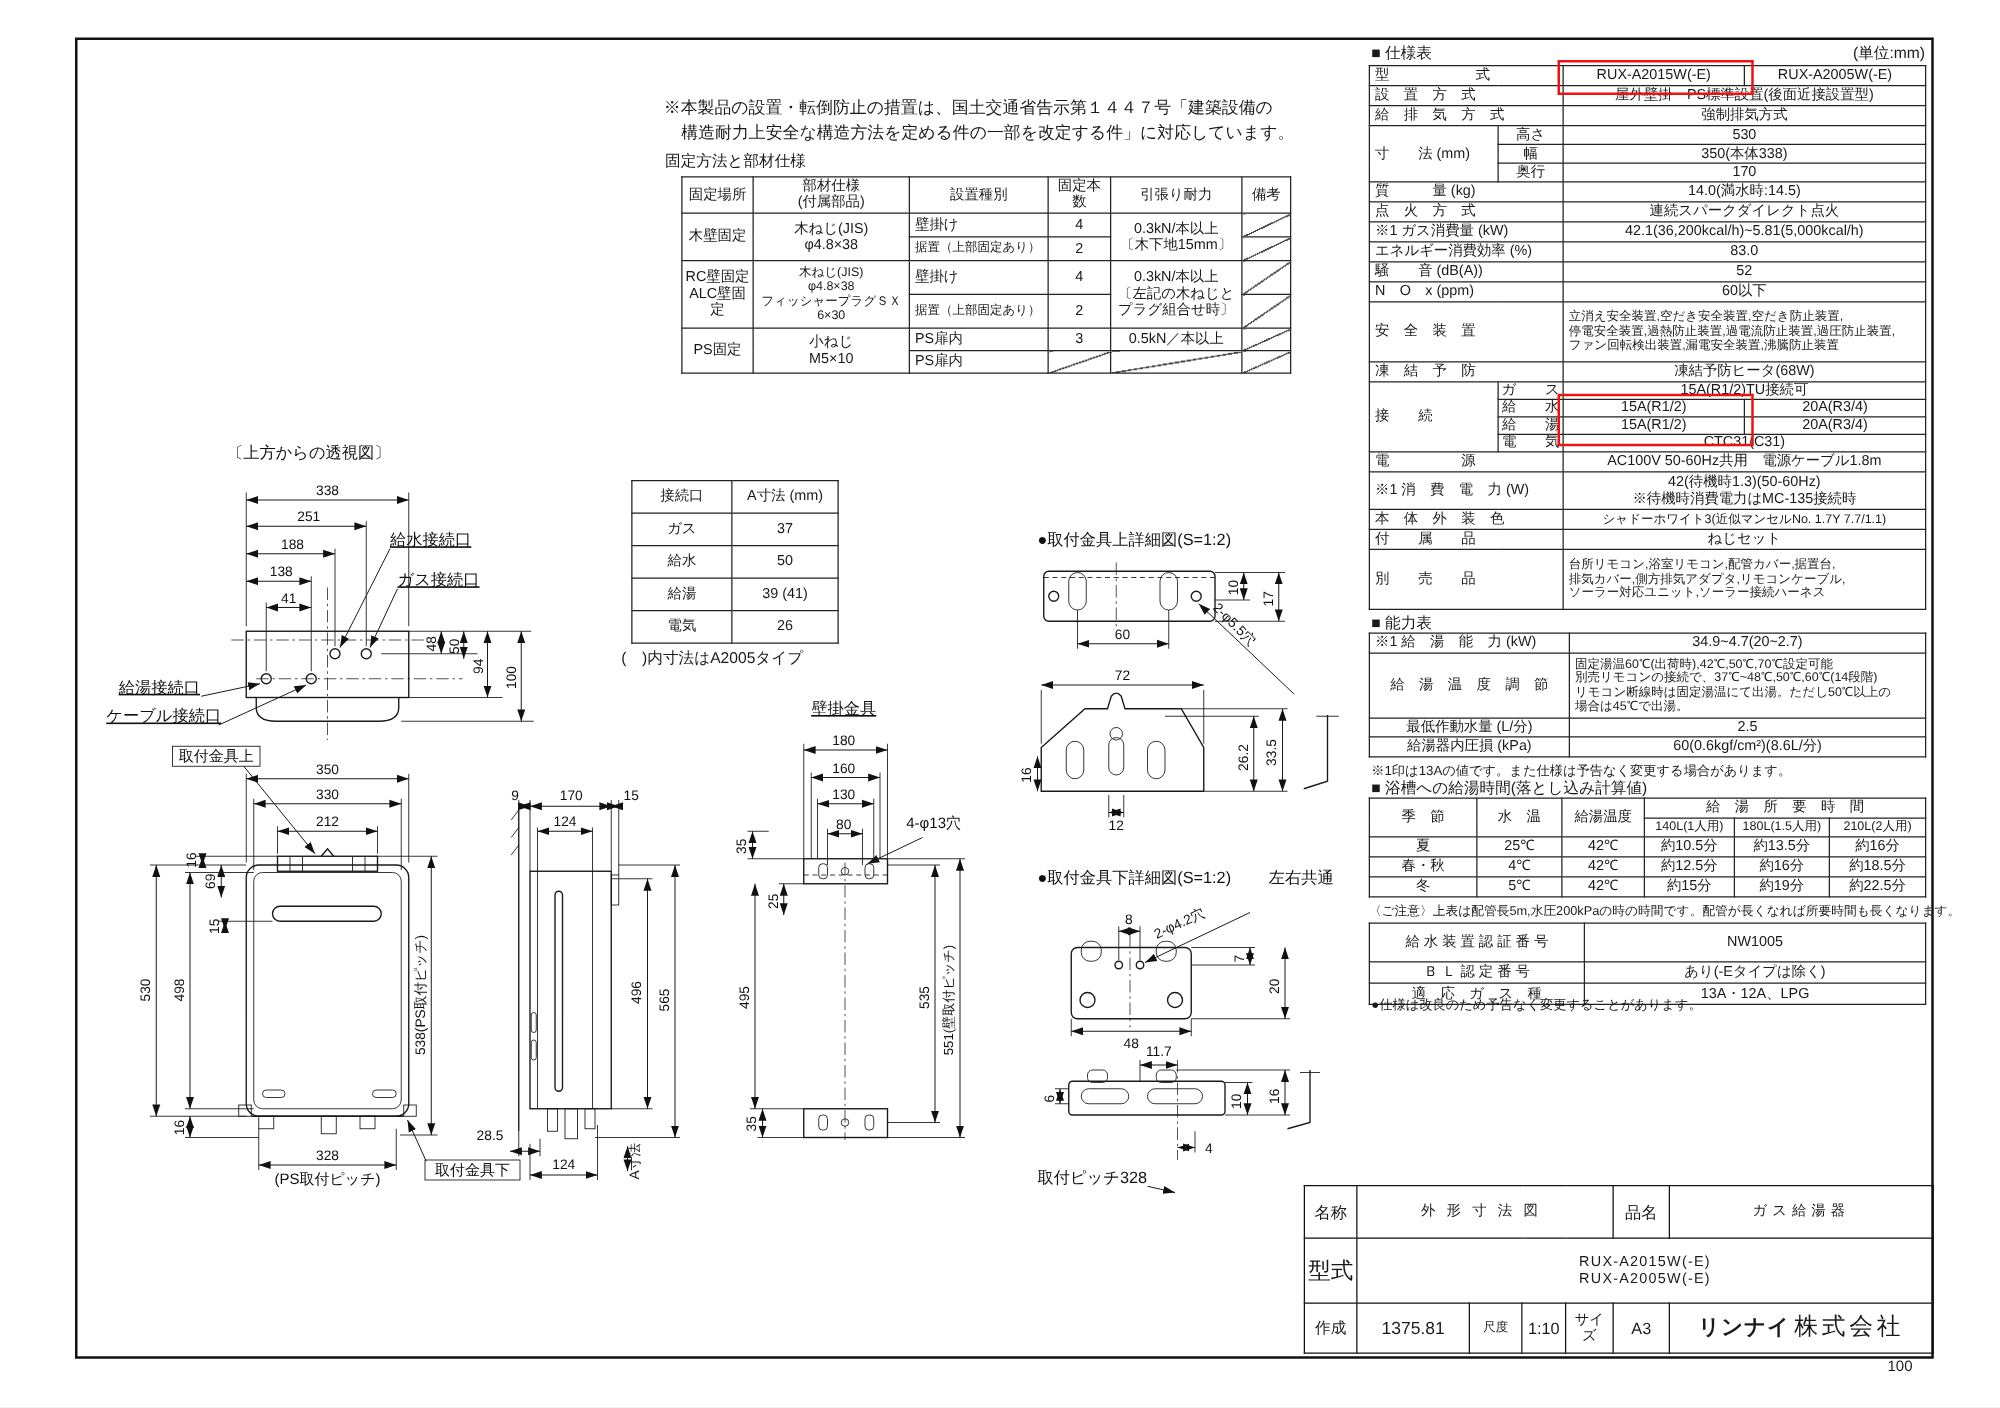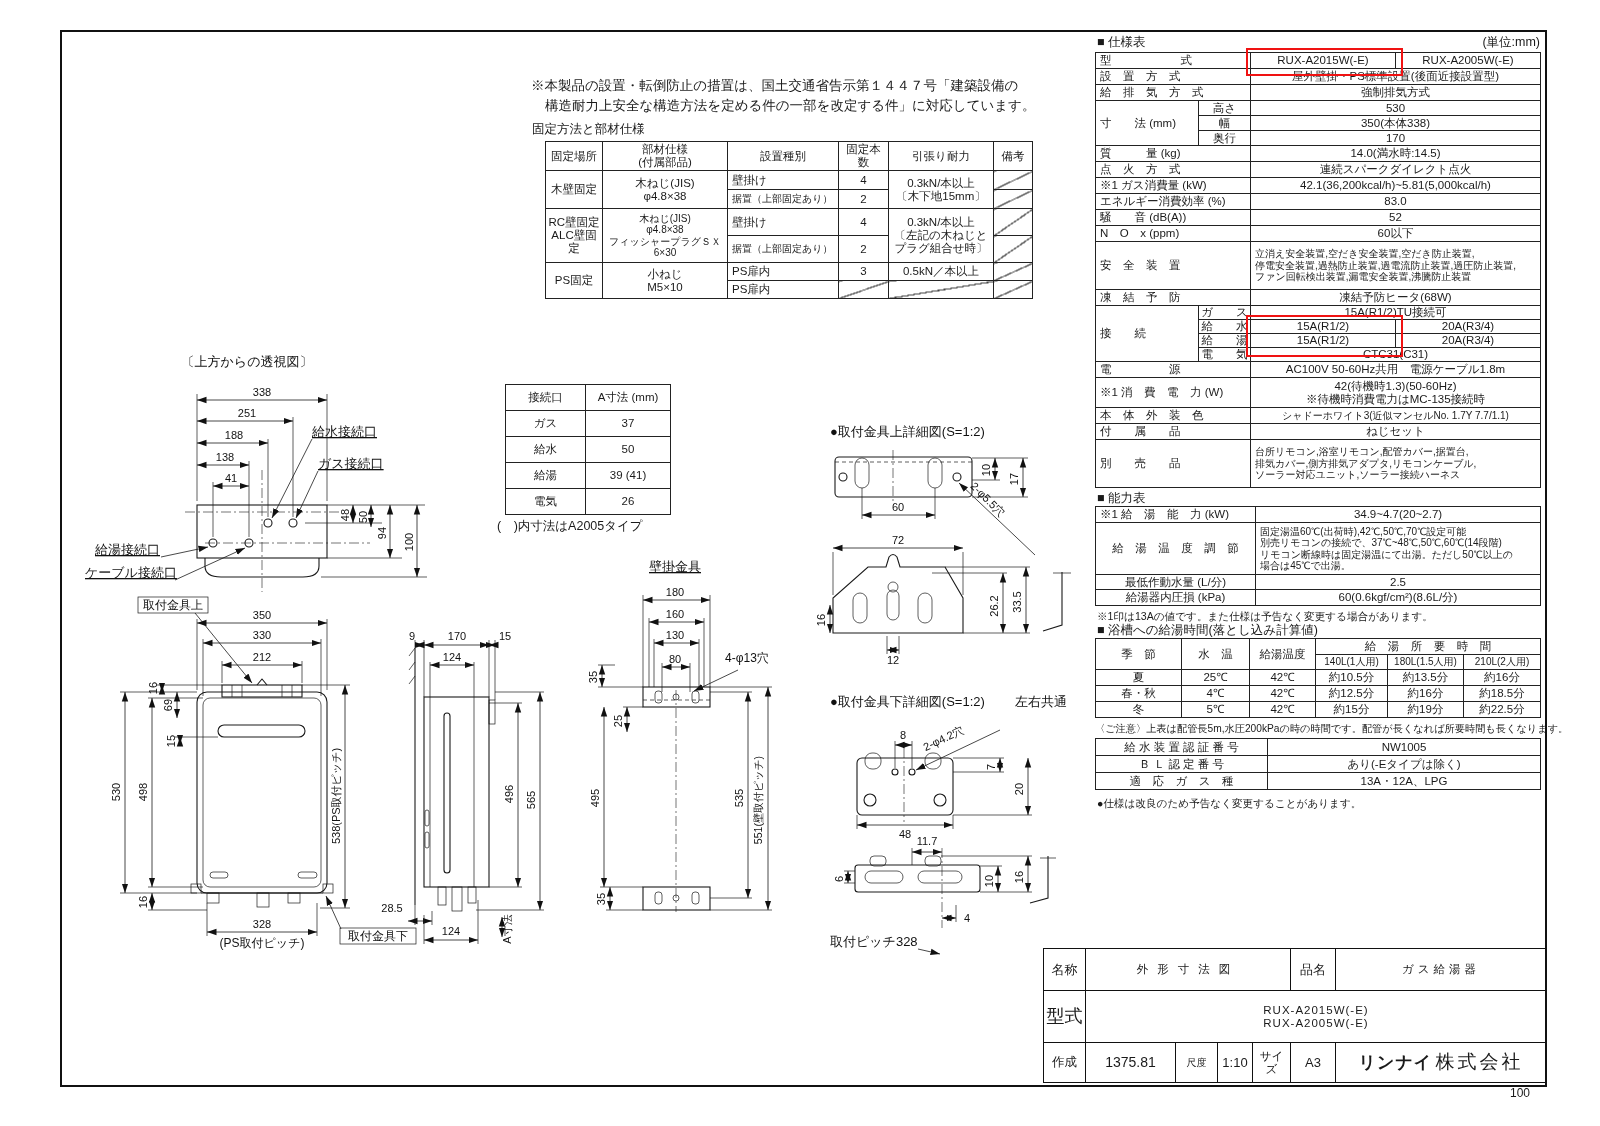--- a/index.html
+++ b/index.html
@@ -677,21 +677,21 @@
   </tbody>
     </table>
   <div class="note" style="left:1095px;top:722px;font-size:10.2px;">〈ご注意〉上表は配管長5m,水圧200kPaの時の時間です。配管が長くなれば所要時間も長くなります。</div>
 
   <table class="tbl" style="left:1095px;top:738px;width:445px;">
     <colgroup>
         <col style="width:172px">
         <col style="width:273px">
       </colgroup>
     <tbody>
-        <tr style="height:17px">
+        <tr style="height:31px">
           <td>給 水 装 置 認 証 番 号</td>
           <td>NW1005</td>
         </tr>
     <tr style="height:17px">
           <td>Ｂ Ｌ 認 定 番 号</td>
           <td>あり(-Eタイプは除く)</td>
         </tr>
     <tr style="height:17px">
           <td>適　応　ガ　ス　種</td>
           <td>13A・12A、LPG</td>

